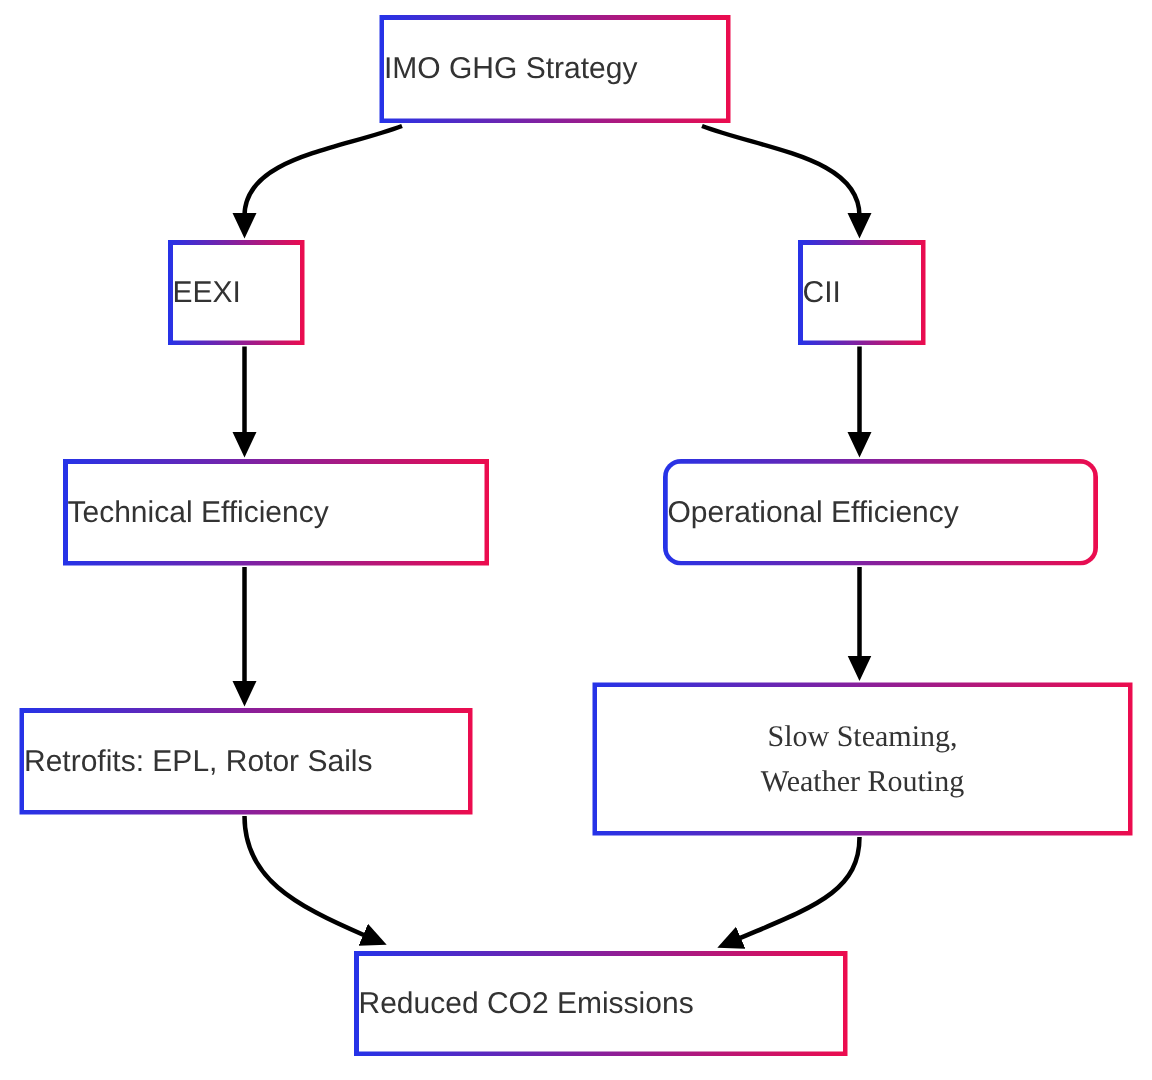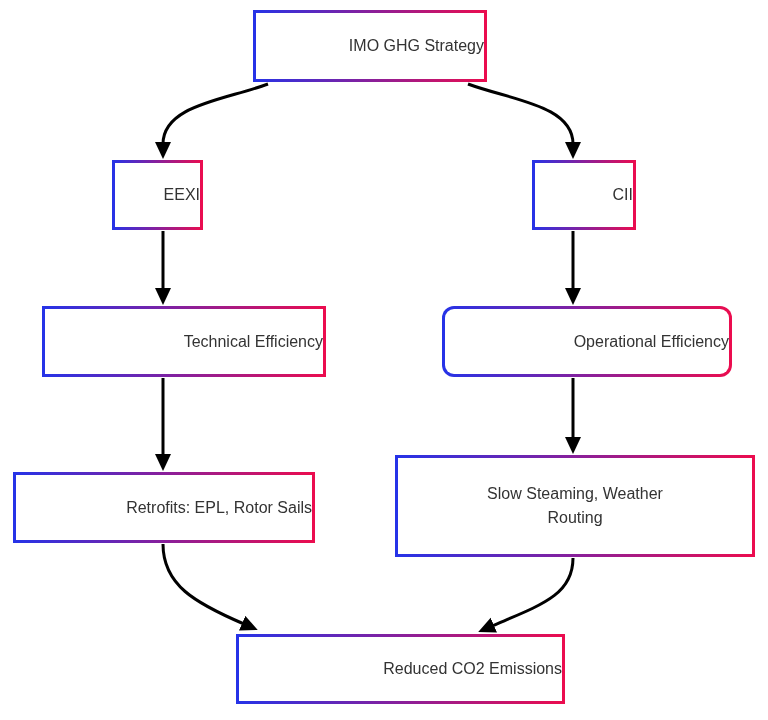--- a/index.html
+++ b/index.html
@@ -21,37 +21,37 @@
     top: 0;
     width: 768px;
     height: 720px;
     pointer-events: none;
   }
   .node {
     position: absolute;
     box-sizing: border-box;
     display: flex;
     align-items: center;
-    justify-content: flex-end;
+    justify-content: flex-start;
     text-align: center;
-    font-size: 16px;
+    font-size: 20px;
     line-height: 1.5;
     color: var(--text, #333333);
     border: 3px solid transparent;
     background:
       linear-gradient(var(--node-fill, #ffffff), var(--node-fill, #ffffff)) padding-box,
       linear-gradient(90deg, var(--border-gradient-start, #2533e8), var(--border-gradient-end, #ec0c4e)) border-box;
   }
   .n-imo     { left: 253px; top: 10px;  width: 234px; height: 72px;  }
   .n-eexi    { left: 112px; top: 160px; width: 91px; height: 70px;  }
-  .n-cii     { left: 532px; top: 160px; width: 104px;  height: 70px;  }
+  .n-cii     { left: 532px; top: 160px; width: 85px;  height: 70px;  }
   .n-tech    { left: 42px;  top: 306px; width: 284px; height: 71px;  }
   .n-oper    { left: 442px; top: 306px; width: 290px; height: 71px; border-radius: 12px;  }
   .n-retro   { left: 13px;  top: 472px; width: 302px; height: 71px;  }
-  .n-slow    { left: 395px; top: 455px; width: 360px; height: 102px; padding: 0 84px; }
+  .n-slow    { left: 395px; top: 455px; width: 360px; height: 102px; padding: 0 84px; font-family: Liberation Serif, serif; }
   .n-reduced { left: 236px; top: 634px; width: 329px; height: 70px;  }
   .edge {
     fill: none;
     stroke: var(--edge, #000000);
     stroke-width: 3;
   }
 </style>
 </head>
 <body>
 

